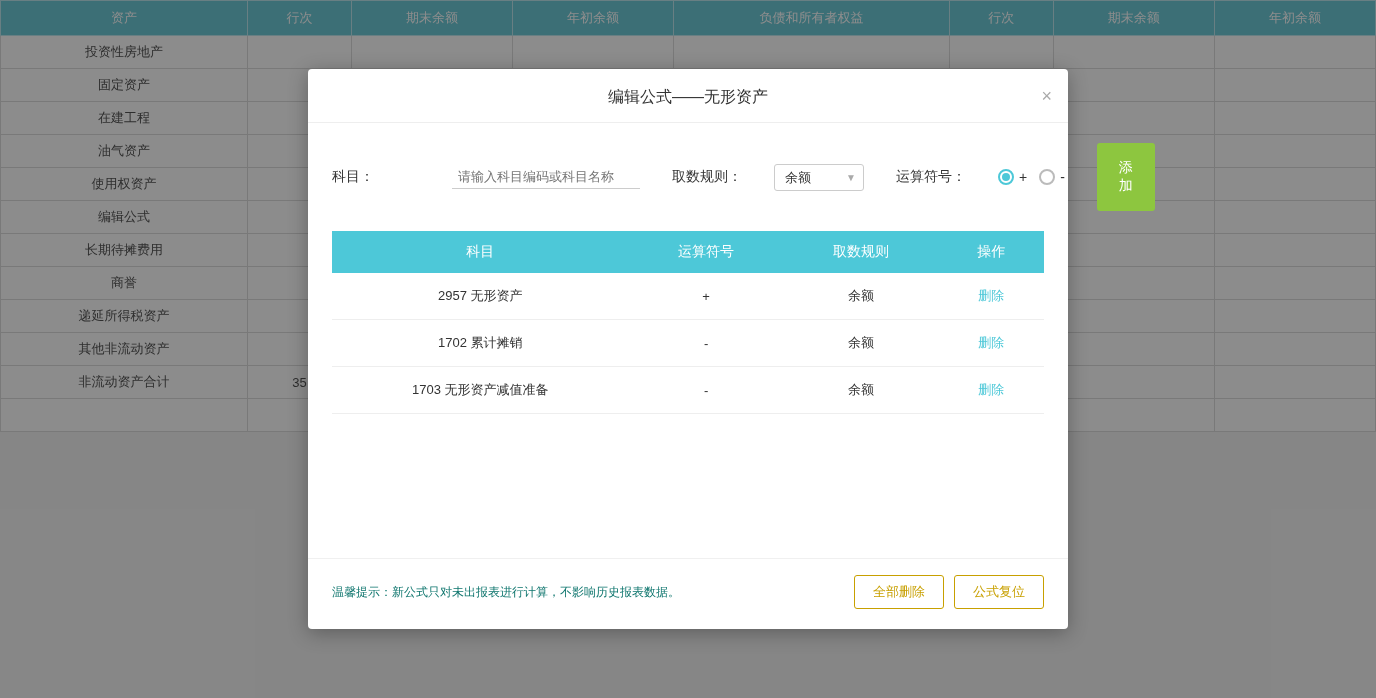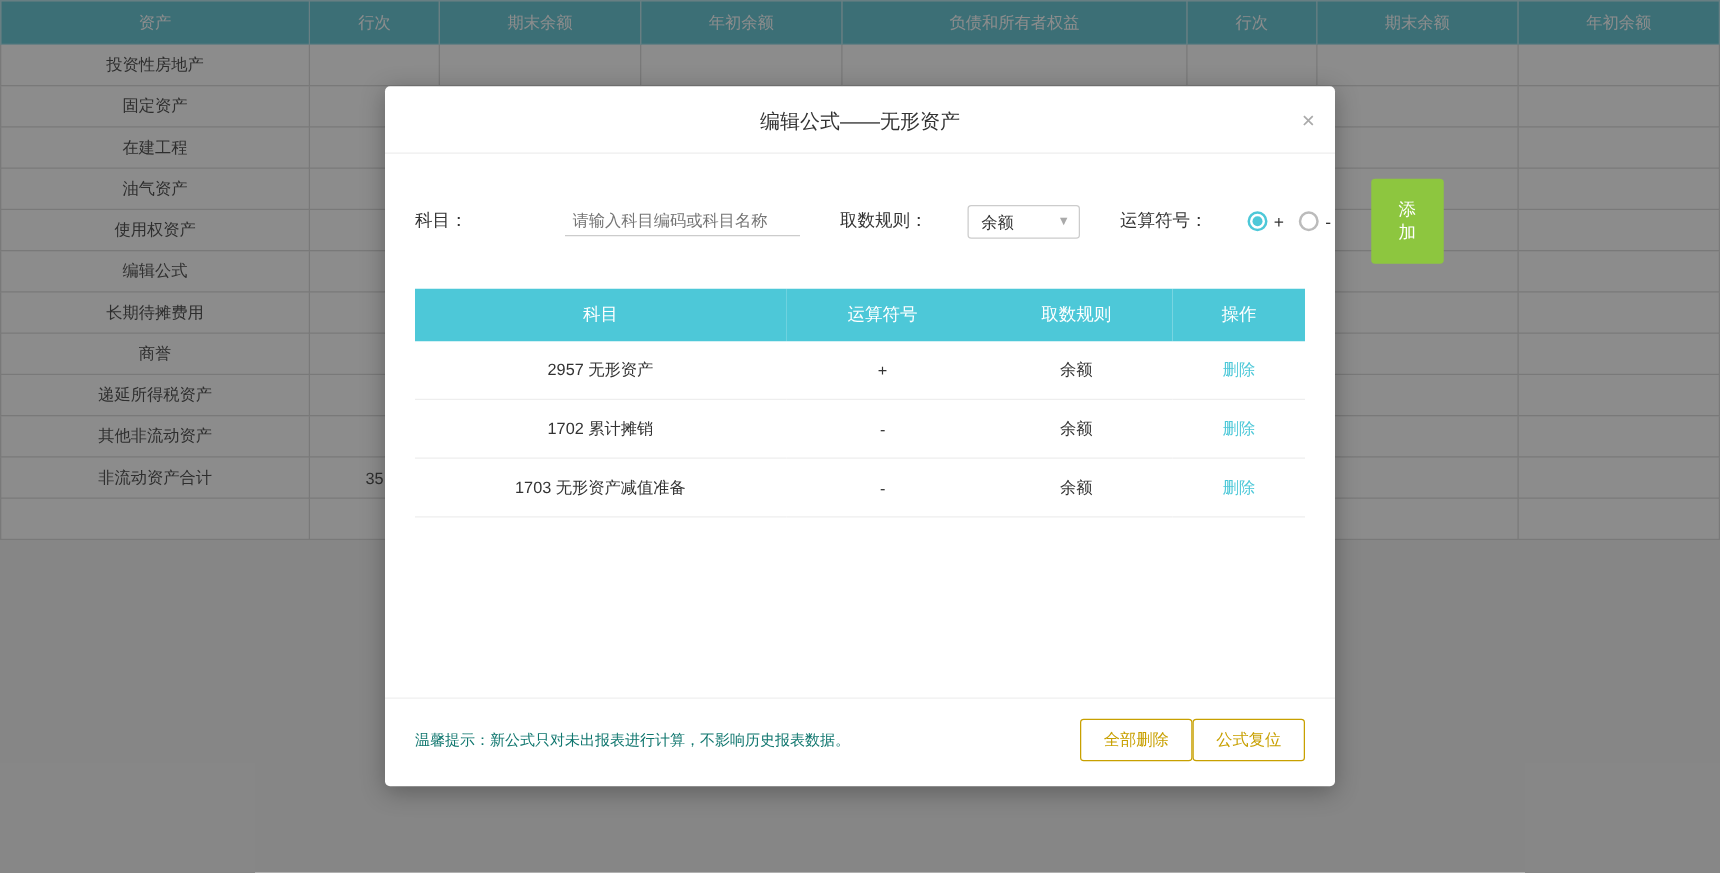--- a/index.html
+++ b/index.html
@@ -241,20 +241,21 @@
       justify-content: space-between;
     }
 
     .hint-text {
       font-size: 12px;
       color: #0f766e;
     }
 
     .footer-btns {
       display: flex;
+      gap: 10px;
     }
 
     .outline-btn {
       border: 1px solid #c8a000;
       background: #fff;
       color: #c8a000;
       border-radius: 3px;
       padding: 7px 18px;
       font-size: 13px;
       cursor: pointer;

